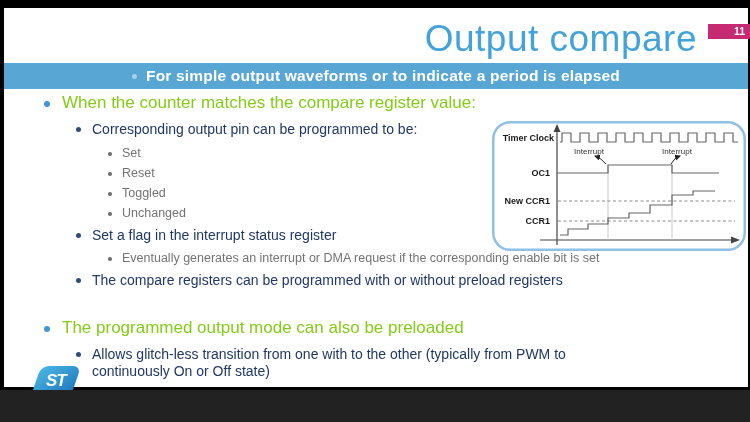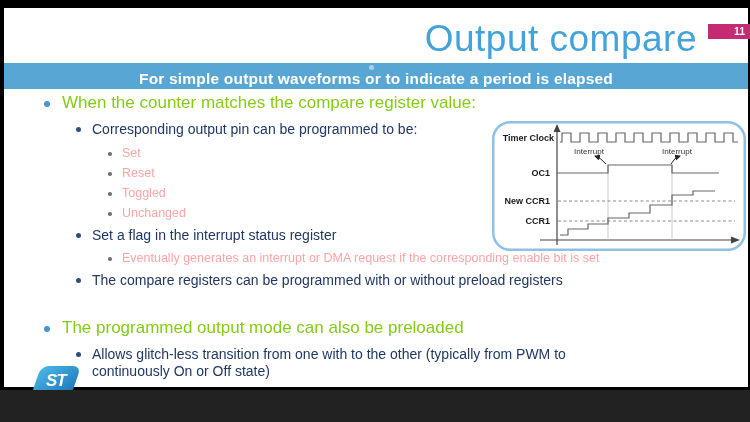--- a/index.html
+++ b/index.html
@@ -14,32 +14,32 @@
     font-size:37px; font-weight:400; color:#42a3da; letter-spacing:0.5px;
     white-space:nowrap;
   }
   .page-badge {
     position:absolute; left:708px; top:24px; width:42px; height:15px;
     background:#c62a73; color:#ffffff; font-size:10.5px; font-weight:bold;
     text-align:right; line-height:15px; padding-right:5px; box-sizing:border-box;
   }
   .banner {
     position:absolute; left:4px; top:63px; width:744px; height:26px;
-    background:#58a6d3; display:flex; align-items:center; justify-content:center;flex-direction:column;
+    background:#58a6d3; display:flex; align-items:center; justify-content:center;
   }
   .banner .dot { width:5px; height:5px; border-radius:50%; background:#a9cfe9; margin-right:9px; }
   .banner .txt { color:#ffffff; font-weight:bold; font-size:15.5px; letter-spacing:0.2px; }
 
   .row { position:absolute; display:flex; align-items:flex-start; line-height:1.2; }
   .row .dot { flex:0 0 auto; border-radius:50%; }
   .l1 { left:44px; font-size:17px; color:#84cc16; }
   .l1 .dot { width:6px; height:6px; background:#4596cf; margin:8px 12px 0 0; }
   .l2 { left:76px; font-size:14px; color:#1f3864; }
   .l2 .dot { width:5px; height:5px; background:#2e4d79; margin:6px 11px 0 0; }
-  .l3 { left:108px; font-size:12.5px; color:#fca5a5; }
+  .l3 { left:108px; font-size:12.5px; color:#737373; }
   .l3 .dot { width:4px; height:4px; background:#6b6b6b; margin:6px 10px 0 0; }
   .wrapnarrow { max-width:505px; }
 
   .diagram { position:absolute; left:492px; top:121px; }
   .dlabel { font-size:9px; font-weight:bold; fill:#1a1a1a; font-family:"Liberation Sans",sans-serif; }
   .dsmall { font-size:8px; fill:#333333; font-family:"Liberation Sans",sans-serif; }
 
   .logo { position:absolute; left:28px; top:366px; width:60px; height:46px; }
   .logo-shape {
     position:absolute; left:8px; top:0; width:40px; height:30px;

